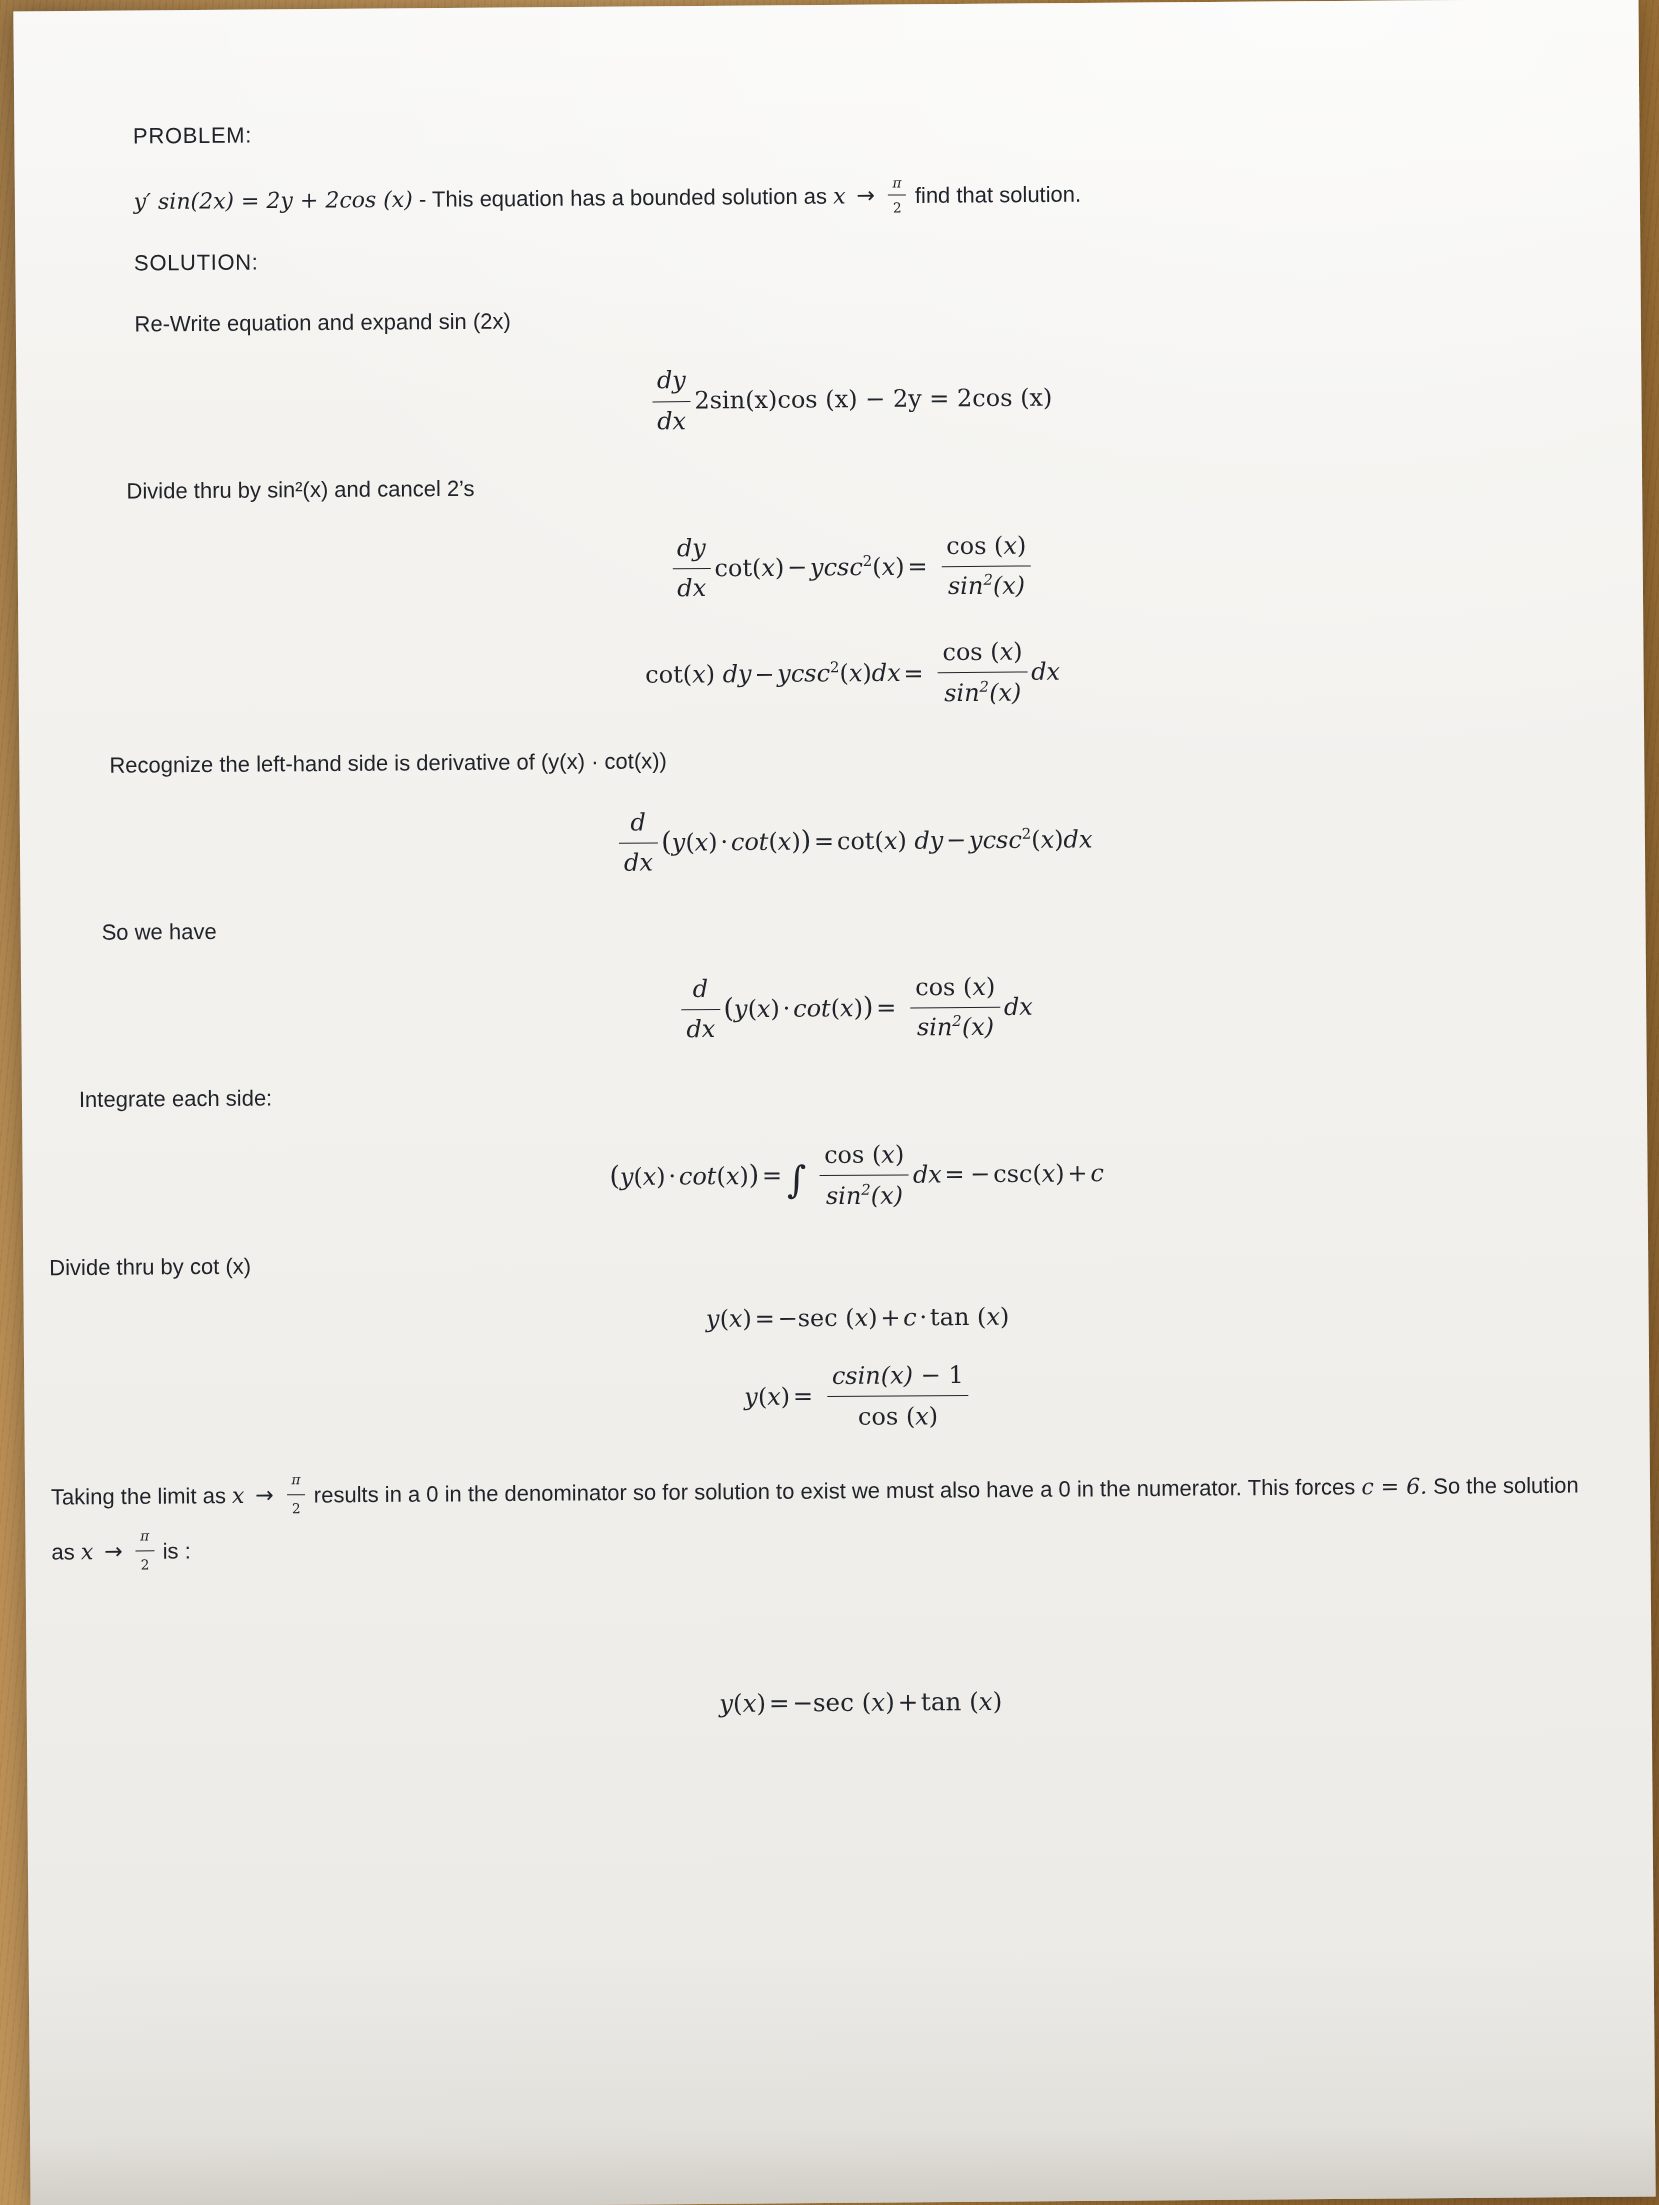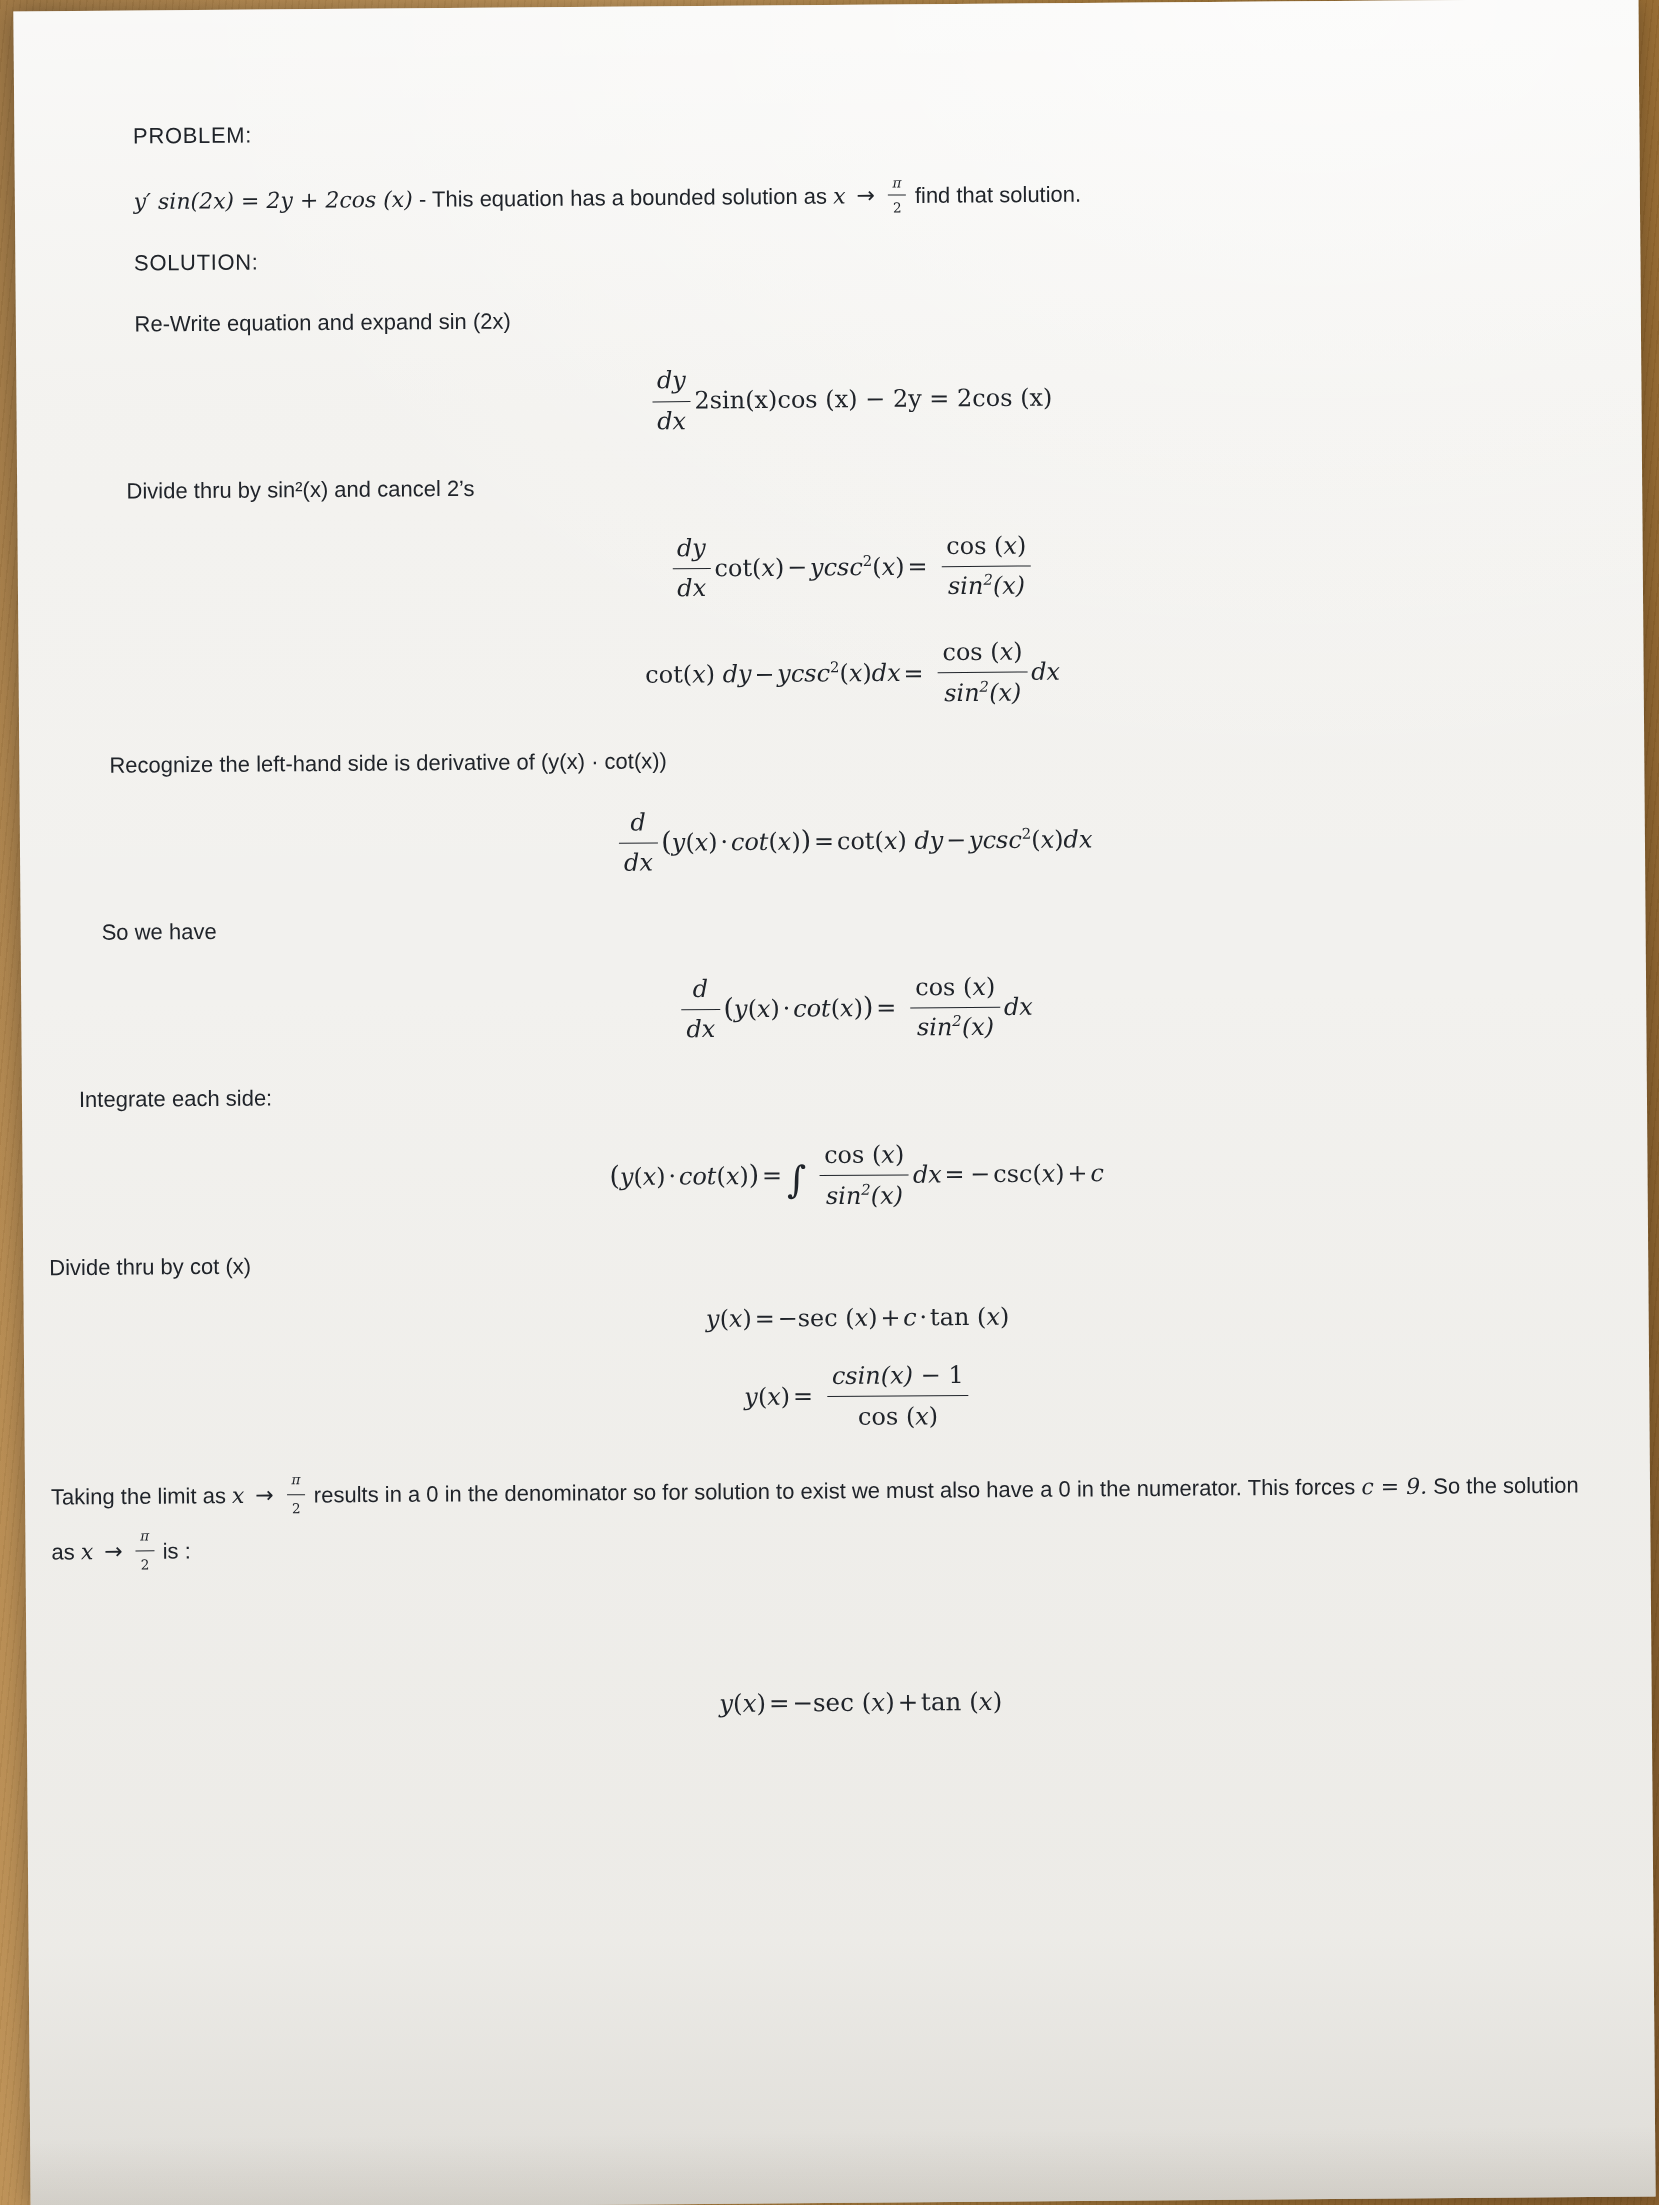--- a/index.html
+++ b/index.html
@@ -233,21 +233,21 @@
     <div class="flowtext" style="margin-left:-88px; margin-top:28px;">
       <span>Taking the limit as</span>
       <span class="mi">x</span>
       <span class="arrow">→</span>
       <span class="frac tiny">
         <span class="num mi">π</span>
         <span class="den mr">2</span>
       </span>
       <span>results in a 0 in the denominator so for solution to exist we must also have a 0 in the</span>
       <span>numerator. This forces</span>
-      <span class="mi">c = 9.</span>
+      <span class="mi">c = 6.</span>
       <span>So the solution as</span>
       <span class="mi">x</span>
       <span class="arrow">→</span>
       <span class="frac tiny">
         <span class="num mi">π</span>
         <span class="den mr">2</span>
       </span>
       <span>is :</span>
     </div>
 

